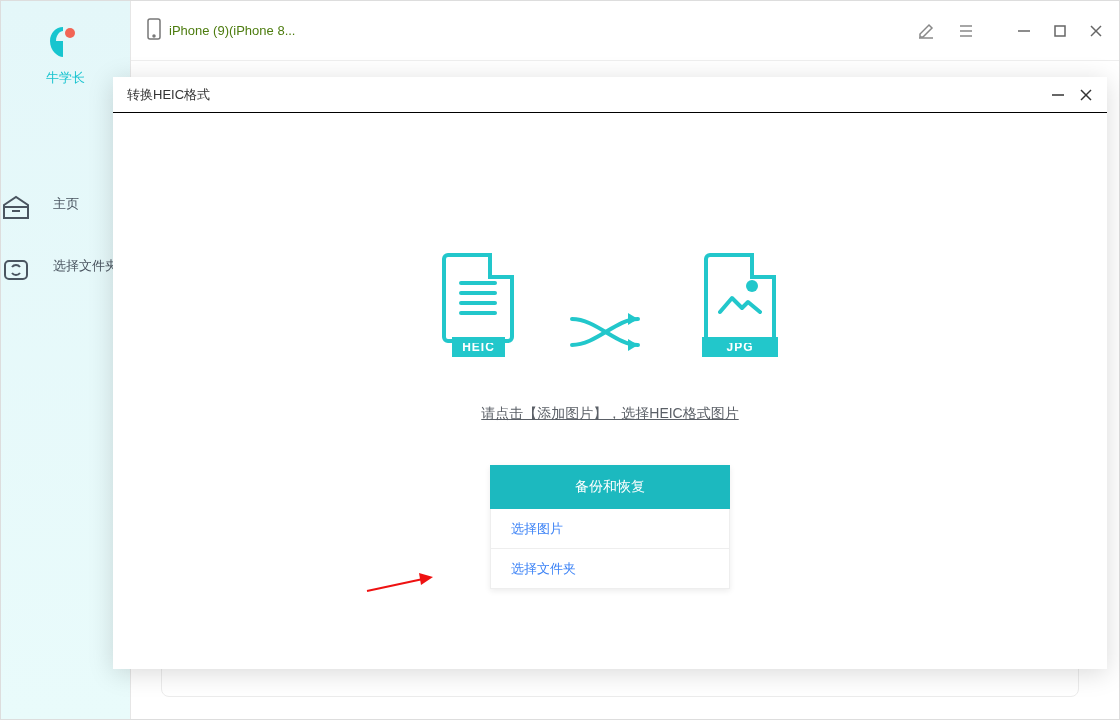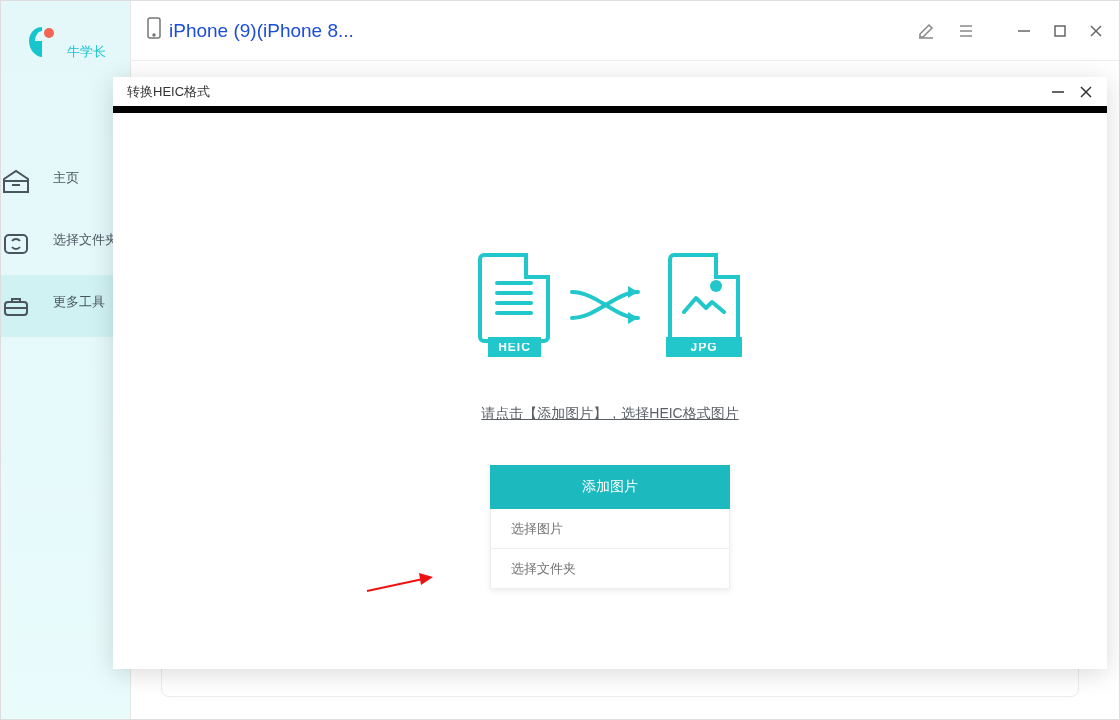--- a/index.html
+++ b/index.html
@@ -1,66 +1,66 @@
 <!DOCTYPE html>
 <html><head>
   <meta charset="utf-8">
   <style>
     * { margin: 0; padding: 0; box-sizing: border-box; font-family: "Microsoft YaHei", -apple-system, sans-serif; }
     body { width: 1120px; height: 720px; background: #fff; position: relative; overflow: hidden; }
 
     
     .app-frame { position: absolute; left: 0; top: 0; width: 1120px; height: 720px; border: 1px solid #ddd; }
     .sidebar { position: absolute; left: 0; top: 0; width: 130px; height: 718px; background: linear-gradient(180deg, #e4f7f9 0%, #e9fbfb 100%); border-right: 1px solid #e6e6e6; display: flex; flex-direction: column; align-items: center; padding-top: 22px; }
-    .brand { display: flex; flex-direction: row; align-items: flex-end; gap: 8px; margin-bottom: 90px; }
+    .brand { display: flex; flex-direction: column; align-items: flex-start; gap: 8px; margin-bottom: 90px; }
     .brand-logo { width: 34px; height: 38px; position: relative; }
     .brand-name { font-size: 13px; color: #18c3cf; font-weight: 500; }
     .nav-items { display: flex; flex-direction: column; width: 100%; }
     .nav-item { display: flex; flex-direction: row; align-items: flex-start; gap: 22px; padding: 18px 0; color: #4a5560; font-size: 13px; cursor: pointer; }
     .nav-item.active { background: #d1f2f3; }
     .nav-icon { width: 30px; height: 26px; }
 
     
     .header { position: absolute; left: 130px; top: 0; right: 0; height: 60px; display: flex; align-items: center; padding: 0 16px; border-bottom: 1px solid #eee; }
-    .device { display: flex; align-items: center; gap: 8px; color: #1d4ed8; font-size: 19px; }
+    .device { display: flex; align-items: center; gap: 8px; color: #4d7c0f; font-size: 13px; }
     .header-right { margin-left: auto; display: flex; align-items: center; gap: 22px; }
     .hbtn { width: 18px; height: 18px; cursor: pointer; color: #888; }
     .win-controls { display: flex; align-items: center; gap: 22px; margin-left: 20px; }
     .win-btn { width: 14px; height: 14px; cursor: pointer; color: #666; }
 
     
     .bg-cards { position: absolute; left: 160px; right: 40px; top: 130px; display: flex; flex-direction: column; gap: 66px; }
     .bg-card { height: 92px; border: 1px solid #ececec; border-radius: 8px; }
 
     
     .modal { position: absolute; left: 112px; top: 76px; width: 994px; height: 592px; background: #fff; box-shadow: 0 4px 24px rgba(0,0,0,0.15); display: flex; flex-direction: column; }
-    .modal-title { height: 36px; display: flex; align-items: center; padding: 0 14px; border-bottom: 7px solid #000000; font-size: 13px; color: #333; }
+    .modal-title { height: 36px; display: flex; align-items: center; padding: 0 14px; border-bottom: 1px solid #000000; font-size: 13px; color: #333; }
     .modal-title-controls { margin-left: auto; display: flex; align-items: center; gap: 14px; }
     .modal-body { flex: 1; display: flex; flex-direction: column; align-items: center; padding-top: 140px; position: relative; }
 
     
-    .illus { display: flex; align-items: center; gap: 16px; }
+    .illus { display: flex; align-items: flex-end; gap: 52px; }
     .file-card { display: flex; flex-direction: column; align-items: center; }
     .file-shape { width: 72px; height: 90px; border: 4px solid #22c7cb; border-radius: 6px; position: relative; display: flex; align-items: center; justify-content: center; }
     .file-shape::before { content: ""; position: absolute; top: -4px; right: -4px; width: 22px; height: 22px; background: #fff; border-left: 4px solid #22c7cb; border-bottom: 4px solid #22c7cb; }
     .heic-lines { display: flex; flex-direction: column; gap: 6px; }
     .heic-lines span { display: block; width: 38px; height: 4px; background: #22c7cb; border-radius: 2px; }
     .file-label { margin-top: -6px; background: #22c7cb; color: #fff; font-size: 12px; font-weight: 600; padding: 3px 10px; letter-spacing: 1px; }
     .jpg-inner { position: relative; width: 48px; height: 48px; }
     .jpg-sun { position: absolute; top: 6px; right: 6px; width: 12px; height: 12px; border-radius: 50%; background: #22c7cb; }
     .jpg-path { position: absolute; left: 2px; bottom: 6px; }
     .swap { width: 84px; height: 50px; }
 
     .instruction { margin-top: 48px; font-size: 14px; color: #5a5f66; text-decoration: underline; }
 
     
     .add-wrap { margin-top: 42px; width: 240px; box-shadow: 0 2px 6px rgba(0,0,0,0.08); }
     .add-btn { width: 100%; height: 44px; background: #1cb9bf; color: #fff; font-size: 14px; display: flex; align-items: center; justify-content: center; cursor: pointer; }
     .add-menu { background: #fff; }
-    .add-menu-item { height: 40px; display: flex; align-items: center; padding-left: 20px; font-size: 13px; color: #737373; cursor: pointer; border: 1px solid #eee; border-top: none; }
+    .add-menu-item { height: 40px; display: flex; align-items: center; padding-left: 20px; font-size: 13px; color: #3b82f6; cursor: pointer; border: 1px solid #eee; border-top: none; }
 
     
     .arrow { position: absolute; left: 252px; top: 460px; width: 70px; height: 22px; }
   </style>
 </head>
 <body>
 
 <div class="app-frame">
 
   <div class="sidebar">
@@ -91,30 +91,20 @@
         <div class="nav-icon">
           <svg viewBox="0 0 30 26" width="30" height="26" fill="none" stroke="#4a5560" stroke-width="2">
             <rect x="4" y="4" width="22" height="18" rx="4"></rect>
             <path d="M11 10 A5 5 0 0 1 19 10"></path>
             <path d="M19 16 A5 5 0 0 1 11 16"></path>
           </svg>
         </div>
         <span>选择文件夹</span>
       </div>
 
-      <div class="nav-item active">
-        <div class="nav-icon">
-          <svg viewBox="0 0 30 26" width="30" height="26" fill="none" stroke="#4a5560" stroke-width="2">
-            <rect x="4" y="9" width="22" height="13" rx="3"></rect>
-            <path d="M11 9 L11 6 L19 6 L19 9"></path>
-            <line x1="4" y1="15" x2="26" y2="15"></line>
-          </svg>
-        </div>
-        <span>更多工具</span>
-      </div>
 
     </div>
   </div>
 
   <div class="header">
     <div class="device">
       <span>
         <svg width="14" height="22" viewBox="0 0 14 22" fill="none" stroke="#777" stroke-width="1.5">
           <rect x="1" y="1" width="12" height="20" rx="2"></rect>
           <circle cx="7" cy="18" r="1" fill="#777"></circle>
@@ -213,21 +203,21 @@
             </div>
           </div>
           <div class="file-label" style="padding:3px 24px;">JPG</div>
         </div>
       </div>
 
       <div class="instruction">请点击【添加图片】，选择HEIC格式图片</div>
 
       <div class="add-wrap">
         <div class="add-btn">
-          <span>添加图片</span>
+          <span>备份和恢复</span>
         </div>
         <div class="add-menu">
           <div class="add-menu-item">
             <span>选择图片</span>
           </div>
           <div class="add-menu-item">
             <span>选择文件夹</span>
           </div>
         </div>
       </div>

